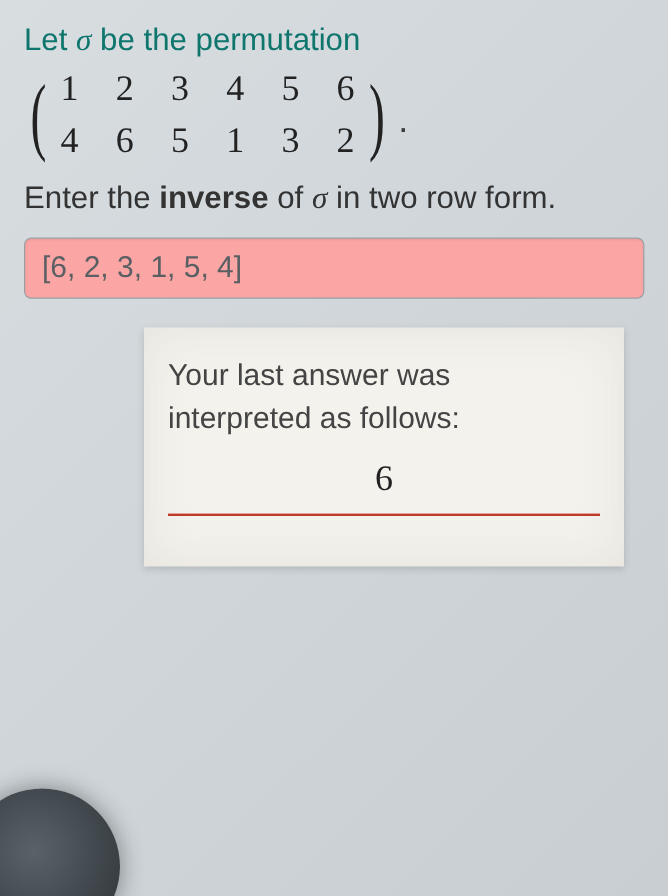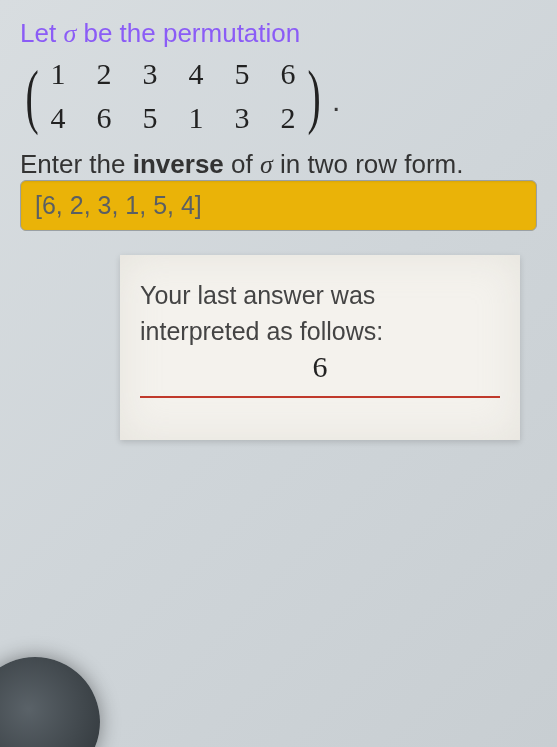--- a/index.html
+++ b/index.html
@@ -12,21 +12,21 @@
       height: 747px;
       background: linear-gradient(135deg, #d8dde0 0%, #cfd5d9 50%, #c8ced2 100%);
       font-family: Arial, Helvetica, sans-serif;
       color: #3a3a3a;
       padding: 18px 20px;
       position: relative;
       overflow: hidden;
     }
     .prompt-line {
       font-size: 26px;
-      color: #8b5cf6;
+      color: #0f766e;
       margin-bottom: 8px;
     }
     .sigma {
       font-style: italic;
       font-family: 'Times New Roman', serif;
     }
     .matrix-row {
       display: flex;
       align-items: center;
       margin-bottom: 14px;
@@ -62,48 +62,50 @@
     }
     .period {
       font-size: 30px;
       margin-left: 6px;
       align-self: center;
       margin-top: 10px;
     }
     .instruction {
       font-size: 26px;
       color: #333;
+      margin-bottom: 18px;
     }
     .bold {
       font-weight: bold;
     }
     .answer-input {
       width: 100%;
       border: 1px solid #9aa0a4;
       border-radius: 6px;
-      background: #eab308;
+      background: #fca5a5;
       padding: 10px 14px;
       font-size: 25px;
       color: #5a5f63;
       font-family: Arial, sans-serif;
       outline: none;
       box-shadow: inset 0 1px 2px rgba(0,0,0,0.08);
     }
     .feedback-box {
       margin-top: 24px;
       margin-left: 100px;
       width: 400px;
       background: #f4f2ed;
       box-shadow: 0 2px 6px rgba(0,0,0,0.15), inset 0 0 40px rgba(200,195,185,0.3);
       padding: 22px 20px 26px 20px;
     }
     .feedback-intro {
       font-size: 25px;
       color: #444;
       line-height: 1.45;
+      margin-bottom: 14px;
     }
     .interpreted-value {
       text-align: center;
       font-size: 30px;
       font-family: 'Times New Roman', serif;
       color: #222;
       padding-bottom: 12px;
     }
     .divider {
       border: none;

